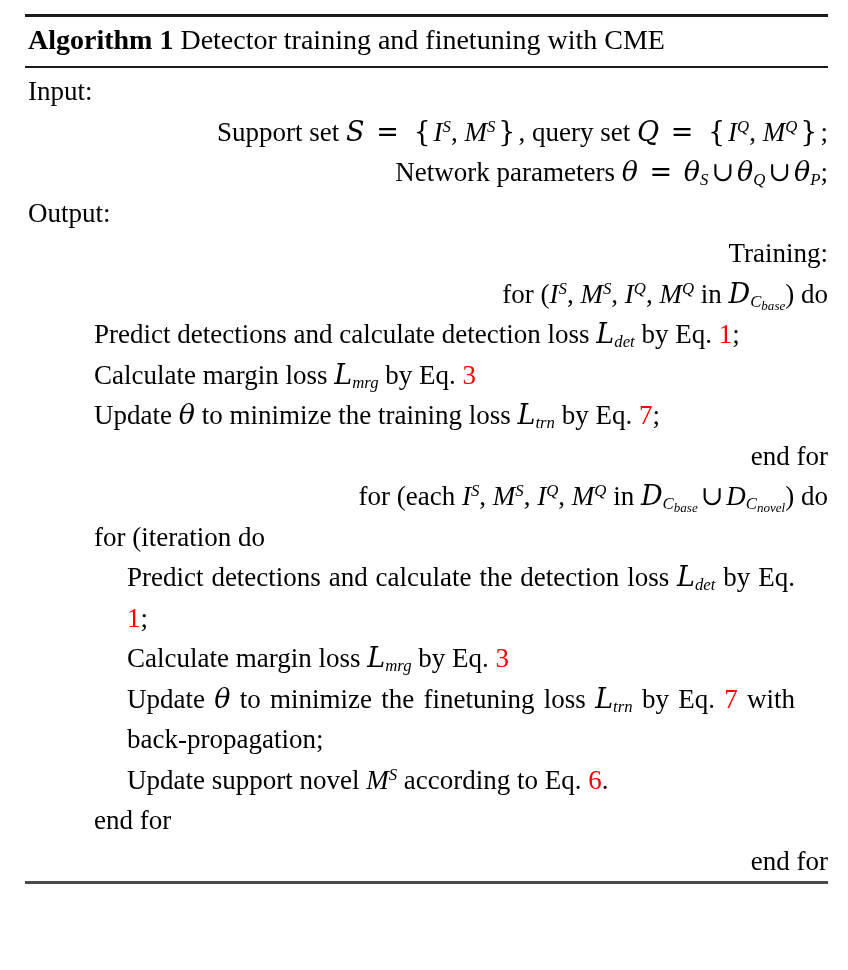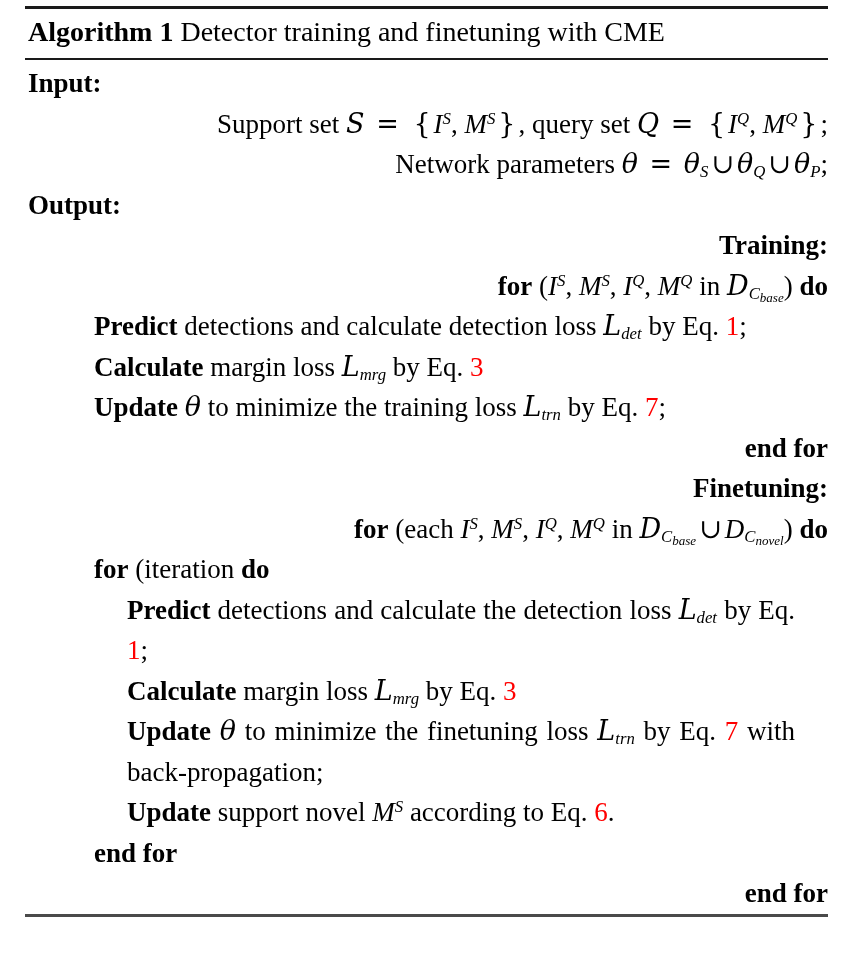--- a/index.html
+++ b/index.html
@@ -11,21 +11,21 @@
     width: 848px;
     height: 970px;
     font-family: "Liberation Serif", "DejaVu Serif", serif;
     color: #000000;
     overflow: hidden;
   }
 
   .algorithm-block {
     position: absolute;
     left: 25px;
-    top: 6px;
+    top: 14px;
     width: 803px;
   }
 
   .rule-top    { height: 3px; background: #1a1a1a; }
   .rule-mid    { height: 2px; background: #1a1a1a; margin-top: 2px; }
   .rule-bottom { height: 3px; background: #4a4a4a; }
 
   .alg-title {
     font-size: 28px;
     line-height: 40px;
@@ -51,21 +51,21 @@
 
   
   .just {
     text-align: justify;
     text-align-last: left;
     white-space: normal;
     width: 700px;
   }
   .just.w2 { width: 668px; }
 
-  b, .kw { font-weight: bold; }
+  b, .kw { font-weight: normal; }
 
   
   .mathit {
     font-family: "Liberation Serif", "DejaVu Serif", serif;
     font-style: italic;
     font-weight: normal;
   }
   .mathcal {
     font-family: "DejaVu Serif", "Liberation Serif", serif;
     font-style: italic;
@@ -151,23 +151,20 @@
     </div>
 
     <div class="line ind2">
       <b>Update</b>&nbsp;<span class="greek">θ</span><span> to minimize the training loss </span><span class="mathcal">L</span><sub class="sub-dn">trn</sub><span> by Eq. </span><span class="eqnum">7</span><span>;</span>
     </div>
 
     <div class="line ind1">
       <b>end for</b>
     </div>
 
-    <div class="line ind1">
-      <b>Finetuning:</b>
-    </div>
 
     <div class="line ind1">
       <b>for</b><span> (each </span><span class="mathit">I</span><sup class="sub-up">S</sup><span>, </span><span class="mathit">M</span><sup class="sub-up">S</sup><span>, </span><span class="mathit">I</span><sup class="sub-up">Q</sup><span>, </span><span class="mathit">M</span><sup class="sub-up">Q</sup><span> in </span><span class="mathcal">D</span><sub class="sub-dn"><span class="mathit">C</span><sub class="sub-dn2">base</sub></sub><span class="op">∪</span><span class="mathit">D</span><sub class="sub-dn"><span class="mathit">C</span><sub class="sub-dn2">novel</sub></sub><span>) </span><b>do</b>
     </div>
 
     <div class="line ind2">
       <b>for</b><span> (iteration </span><b>do</b>
     </div>
 
     <div class="line ind3 just w2">

